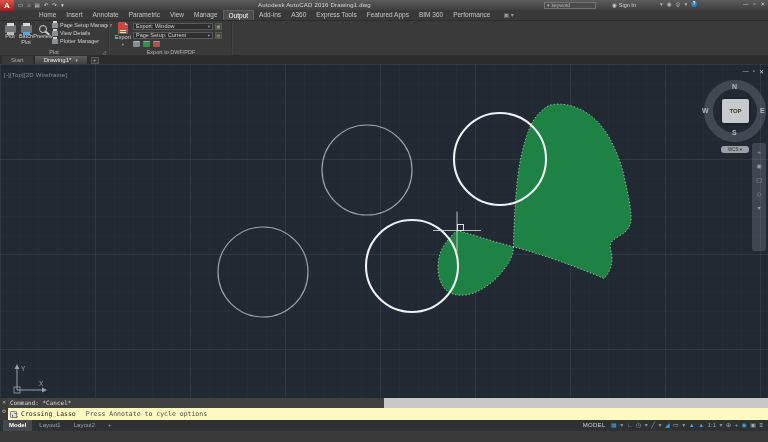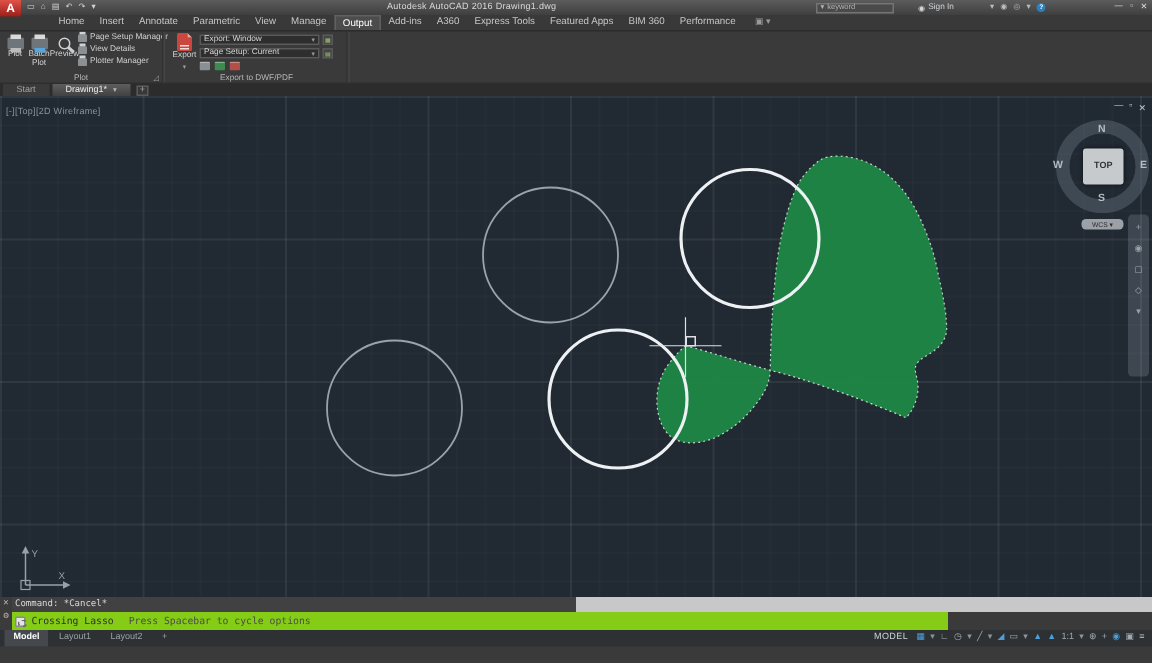--- a/index.html
+++ b/index.html
@@ -103,21 +103,21 @@
   .navbar{position:absolute;left:752px;top:79px;width:14px;height:108px;border-radius:3px;
     background:rgba(150,160,170,0.25);display:flex;flex-direction:column;align-items:center;
     gap:8px;padding-top:6px;}
   .navbar span{color:rgba(230,236,240,0.55);font-size:6px;line-height:6px;}
 
   
   .cmdhist{position:absolute;left:0;top:398px;width:768px;height:10px;background:#c8c8c8;
     font-family:"DejaVu Sans Mono",monospace;}
   .cmdhist .dark{position:absolute;left:0;top:0;width:384px;height:10px;background:#414141;
     color:#d8d8d8;font-size:6px;line-height:10px;padding-left:10px;}
-  .cmdline{position:absolute;left:0;top:408px;width:632px;height:12px;background:#84cc16;
+  .cmdline{position:absolute;left:0;top:408px;width:768px;height:12px;background:#fef9c3;
     display:flex;align-items:center;gap:4px;padding-left:10px;
     font-family:"DejaVu Sans Mono",monospace;font-size:6.5px;color:#2e2e2e;}
   .lassoicon{width:7px;height:7px;border:1px solid #8a8a8a;border-radius:1px;position:relative;background:#e3e3e3;}
   .lassoicon::after{content:'';position:absolute;left:1px;top:1.5px;width:3.5px;height:2.5px;
     border:1px dashed #666;border-radius:50%;}
   .cmdstrip{position:absolute;left:0;top:398px;width:8px;height:22px;background:#3b3b3b;
     display:flex;flex-direction:column;align-items:center;gap:3px;padding-top:1px;z-index:5;}
   .cmdstrip span{color:#b9b9b9;font-size:5px;line-height:6px;}
 
   
@@ -297,21 +297,21 @@
         <span>▾</span>
       </div>
   </div>
 
   <div class="cmdhist">
     <div class="dark">Command: *Cancel*</div>
   </div>
   <div class="cmdline">
     <span class="lassoicon"></span>
     <span>Crossing Lasso</span>
-    <span style="margin-left:6px;color:#4c4c4c;">Press Spacebar to cycle options</span>
+    <span style="margin-left:6px;color:#4c4c4c;">Press Annotate to cycle options</span>
   </div>
   <div class="cmdstrip">
     <span>✕</span>
     <span>⚙</span>
   </div>
 
   <div class="bottombar">
     <div class="laytabs" id="laytabs">
         <span class="ltab active">Model</span>
         <span class="ltab">Layout1</span>

